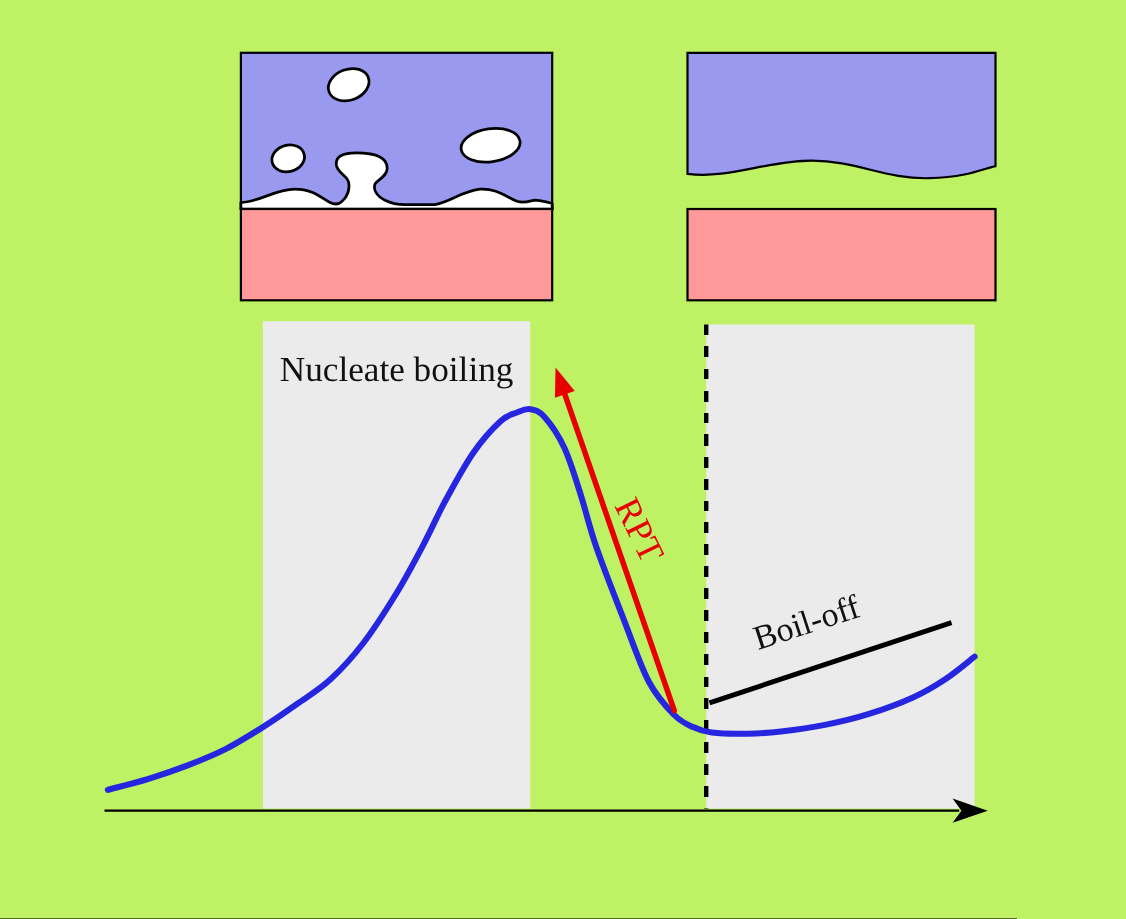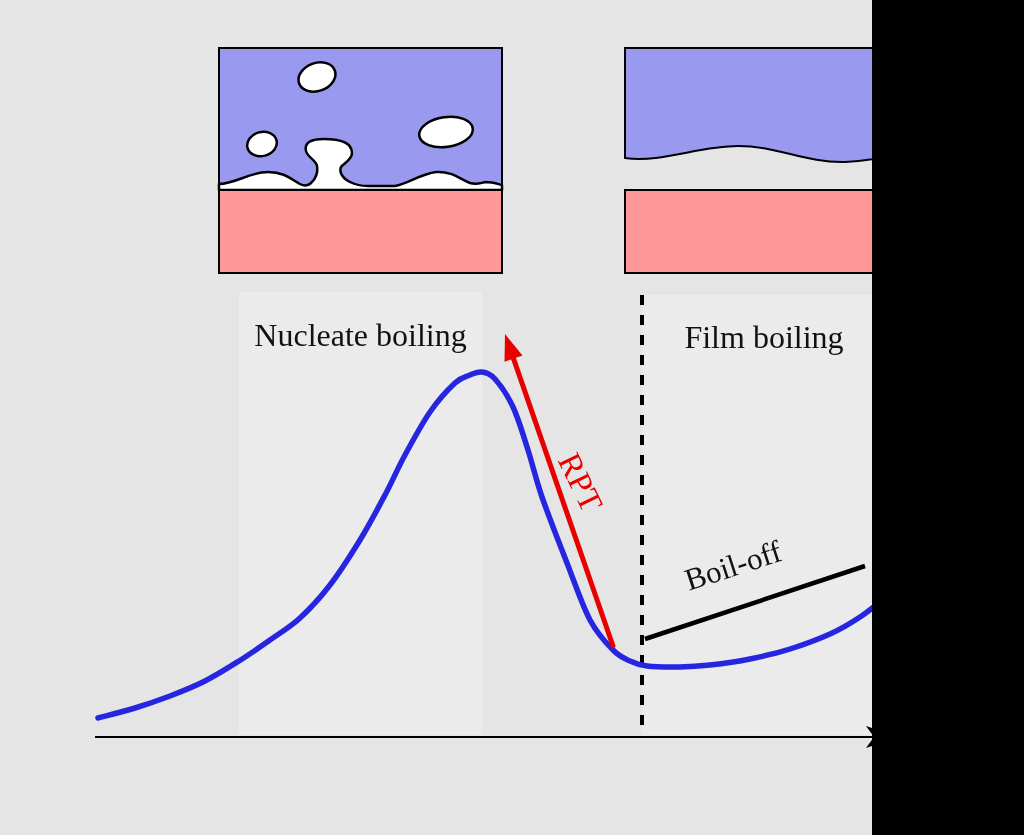--- a/index.html
+++ b/index.html
@@ -1,17 +1,17 @@
 <!DOCTYPE html>
 <html><head>
 <meta charset="utf-8">
 <style>
   html,body{margin:0;padding:0;background:#000;}
   .stage{
-    position:relative;width:872px;height:835px;background:#e5e5e5;
+    position:relative;width:1024px;height:835px;background:#bef264;
     overflow:hidden;font-family:"Liberation Serif","DejaVu Serif",serif;
   }
   .region-box{position:absolute;background:#ebebeb;}
   .region-box .dash-border{
     position:absolute;left:-2px;top:0;bottom:0;width:4px;
     background:repeating-linear-gradient(to bottom,#000 0 10px,rgba(0,0,0,0) 10px 20px);
   }
   .region-label{
     position:absolute;text-align:center;color:#111111;
     font-size:32px;line-height:1.1;white-space:nowrap;
@@ -37,21 +37,20 @@
 <div class="stage">
 
   <div class="region-box" style="left:239px;top:292px;width:243px;height:443px;"></div>
 
   <div class="region-box" style="left:642px;top:295px;width:244px;height:440px;">
     <div class="dash-border"></div>
   </div>
 
   <div class="region-label" style="left:239px;top:318px;width:243px;">Nucleate boiling</div>
 
-  <div class="region-label" style="left:642px;top:320px;width:244px;">Film boiling</div>
 
   <svg class="overlay" width="1024" height="835" viewBox="0 0 1024 835">
 
     <g>
       <rect class="liquid" x="219" y="48" width="283" height="142"></rect>
       <path class="iface" d="M219,184
                C235,184 250,172 268,172
                C285,172 292,180 300,184
                C304,186 308,186 311,183
                C316,179 318,172 317,166

